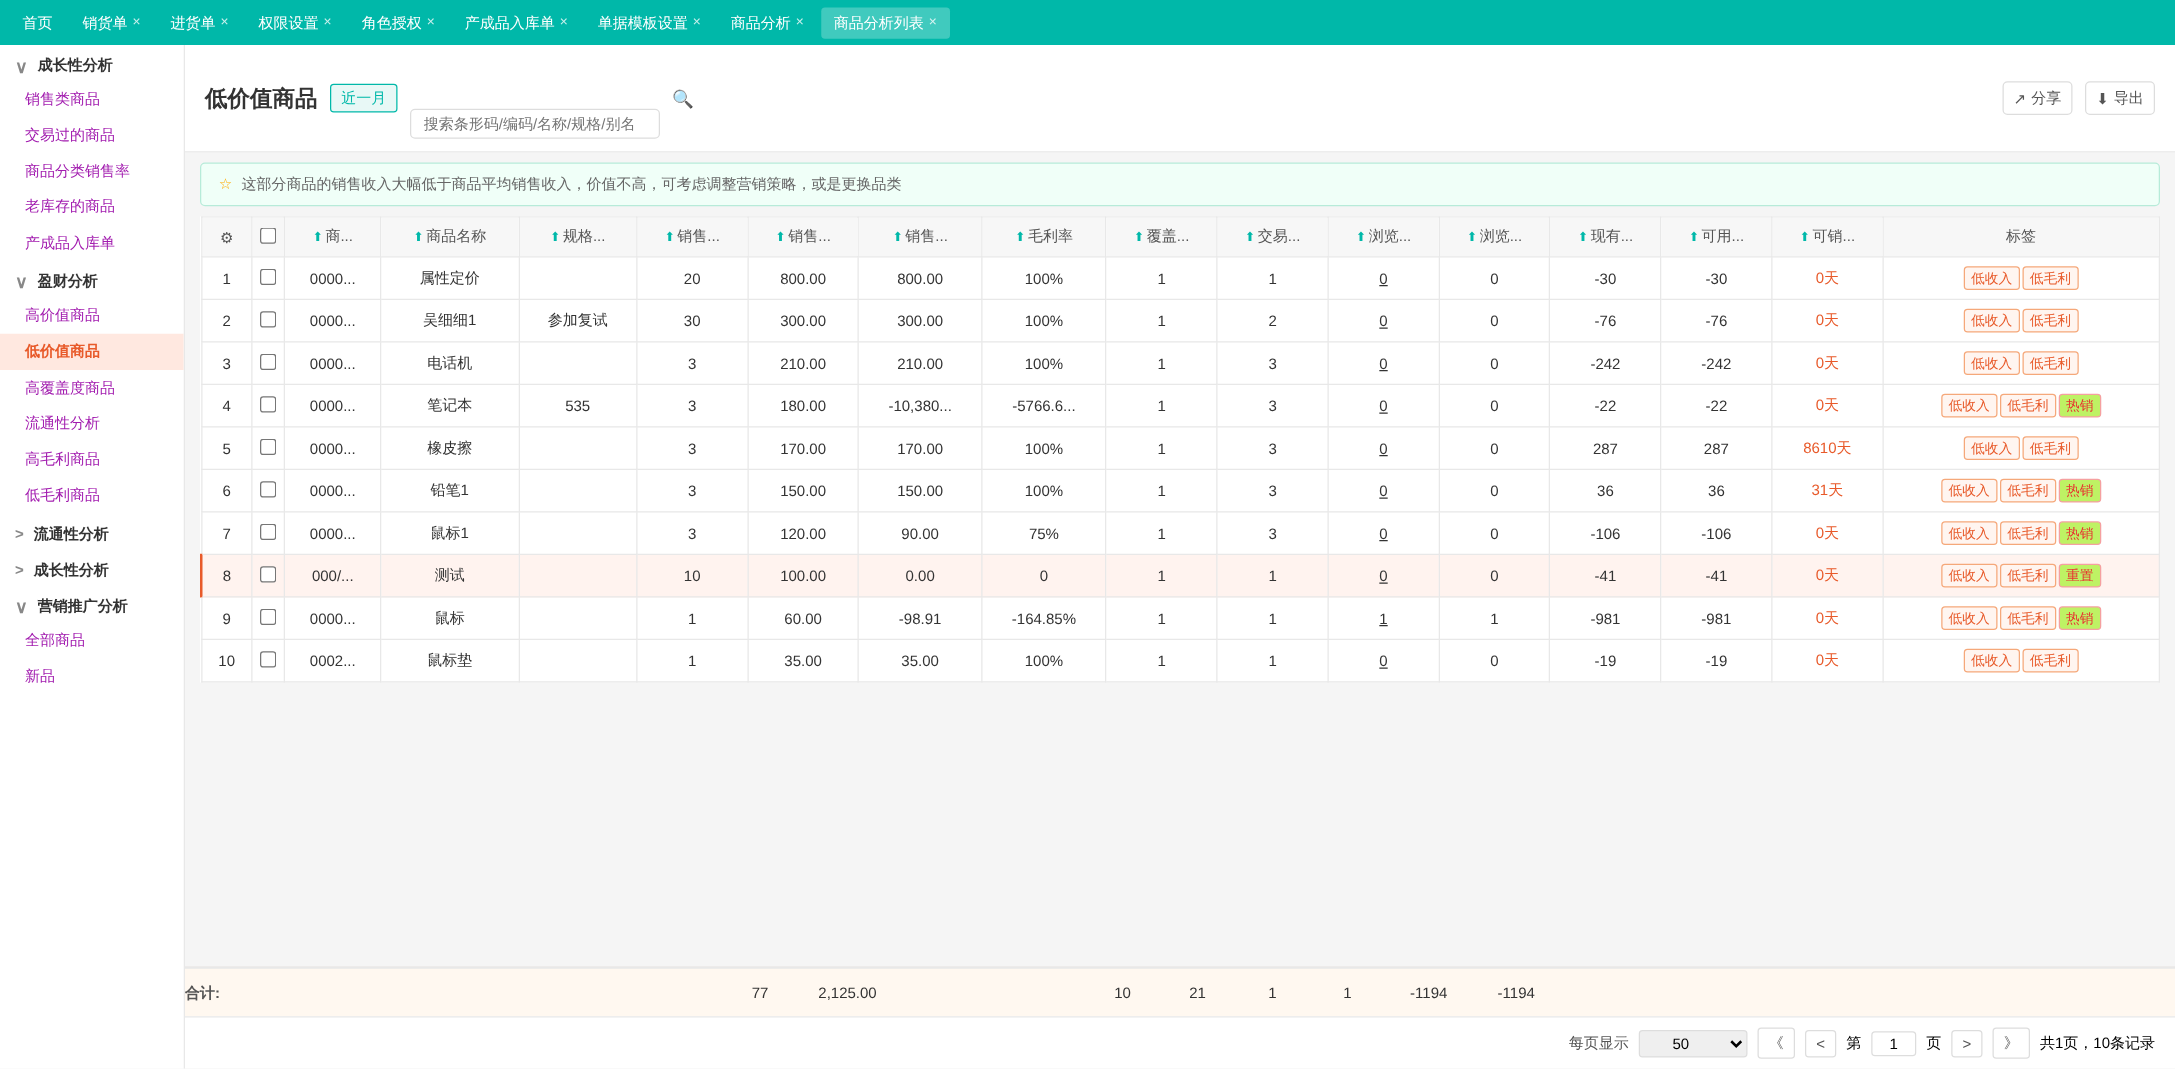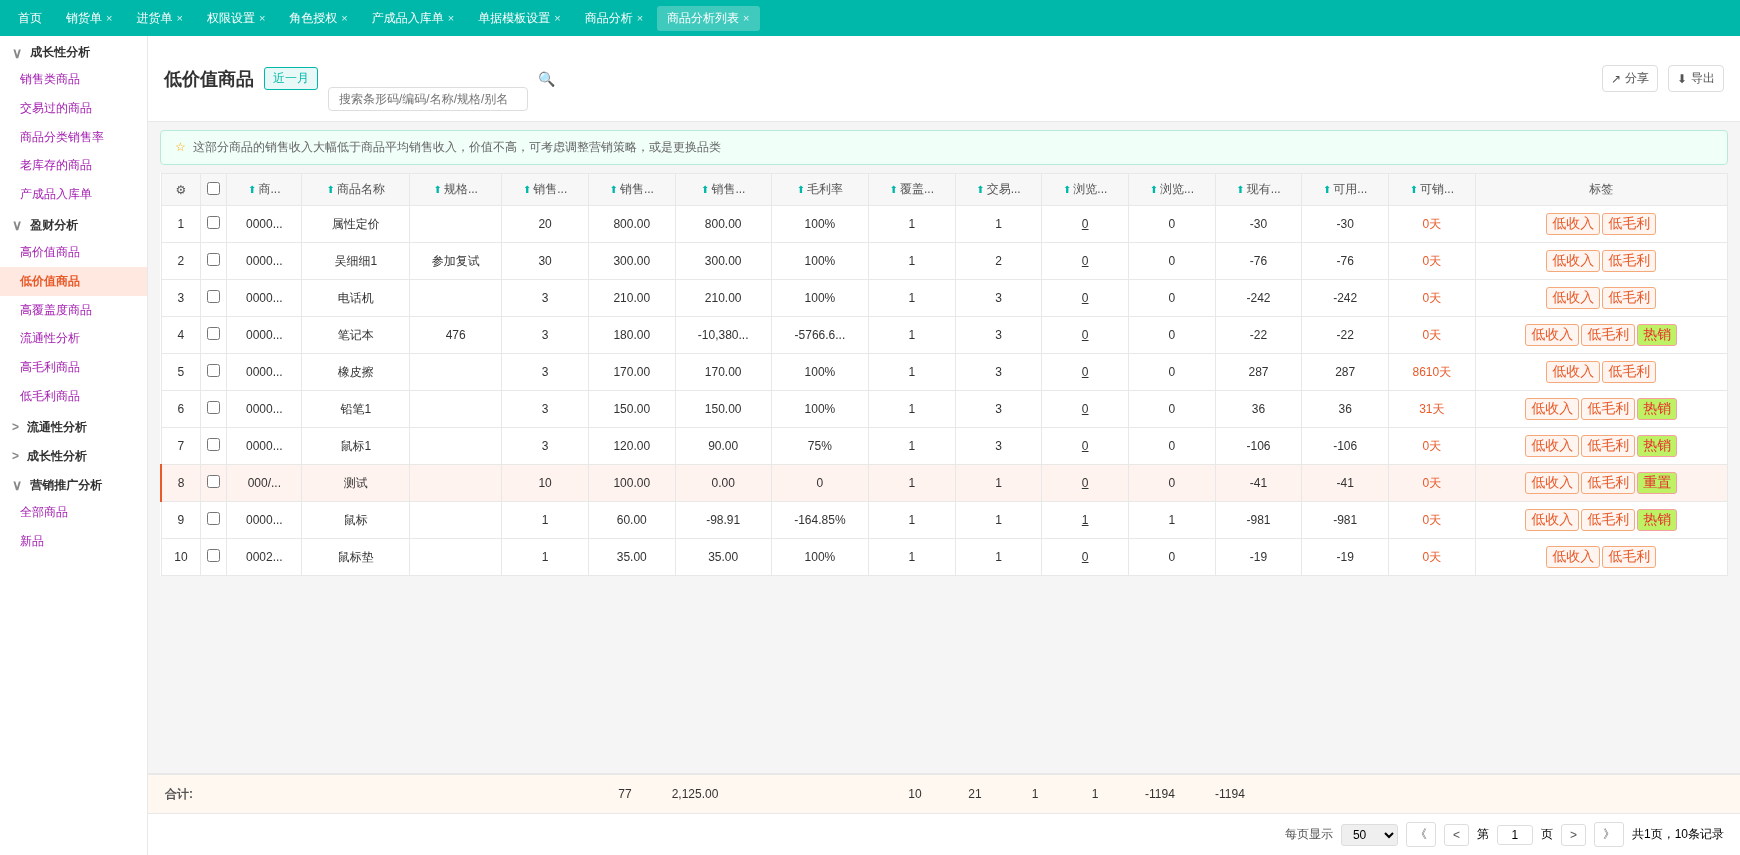--- a/index.html
+++ b/index.html
@@ -146,36 +146,36 @@
       color: #333;
       white-space: nowrap;
     }
     tbody tr.highlight td { background: #fff3ef; }
     tbody tr.highlight td:first-child { border-left: 2px solid #e85a2a; }
 
     .tag {
       display: inline-block;
       border-radius: 3px;
       padding: 1px 5px;
-      font-size: 14px;
+      font-size: 11px;
       margin: 1px;
     }
     .tag-orange { color: #e85a2a; border: 1px solid #f5a87a; background: #fff5f0; }
     .tag-red { color: #e83030; border: 1px solid #f5a0a0; background: #bef264; }
     .day-tag { color: #e85a2a; font-size: 12px; }
     .link-underline { text-decoration: underline; color: #333; cursor: pointer; }
 
     .checkbox-cell { width: 24px; }
     input[type=checkbox] { cursor: pointer; }
 
     
     .table-footer {
       background: #fff8f0;
       border-top: 2px solid #e8e8e8;
-      padding: 8px 17px;
+      padding: 8px 0;
       display: flex;
       align-items: center;
       gap: 0;
       justify-content: center;
     }
     .footer-label { color: #555; font-weight: bold; width: 60px; }
     .footer-cells {
       display: flex;
       gap: 0;
       flex: 1;
@@ -196,21 +196,21 @@
       padding: 8px 16px;
       display: flex;
       align-items: center;
       justify-content: flex-end;
       gap: 8px;
     }
     .page-size-label { color: #555; }
     .page-size-select {
       border: 1px solid #ddd;
       border-radius: 3px;
-      padding: 2px 7px;
+      padding: 2px 22px;
       cursor: pointer;
     }
     .page-btn {
       border: 1px solid #ddd;
       background: #fff;
       padding: 3px 8px;
       cursor: pointer;
       border-radius: 3px;
       color: #555;
     }
@@ -418,21 +418,21 @@
     <td><span class="day-tag">0天</span></td>
     <td><span class="tag tag-orange">低收入</span><span class="tag tag-orange">低毛利</span></td>
   </tr>
             <tr>
     <td>4</td>
     <td class="checkbox-cell">
       <input type="checkbox" style="">
     </td>
     <td>0000...</td>
     <td>笔记本</td>
-    <td>476</td>
+    <td>535</td>
     <td>3</td>
     <td>180.00</td>
     <td>-10,380...</td>
     <td>-5766.6...</td>
     <td>1</td>
     <td>3</td>
     <td><span class="link-underline">0</span></td>
     <td>0</td>
     <td>-22</td>
     <td>-22</td>

